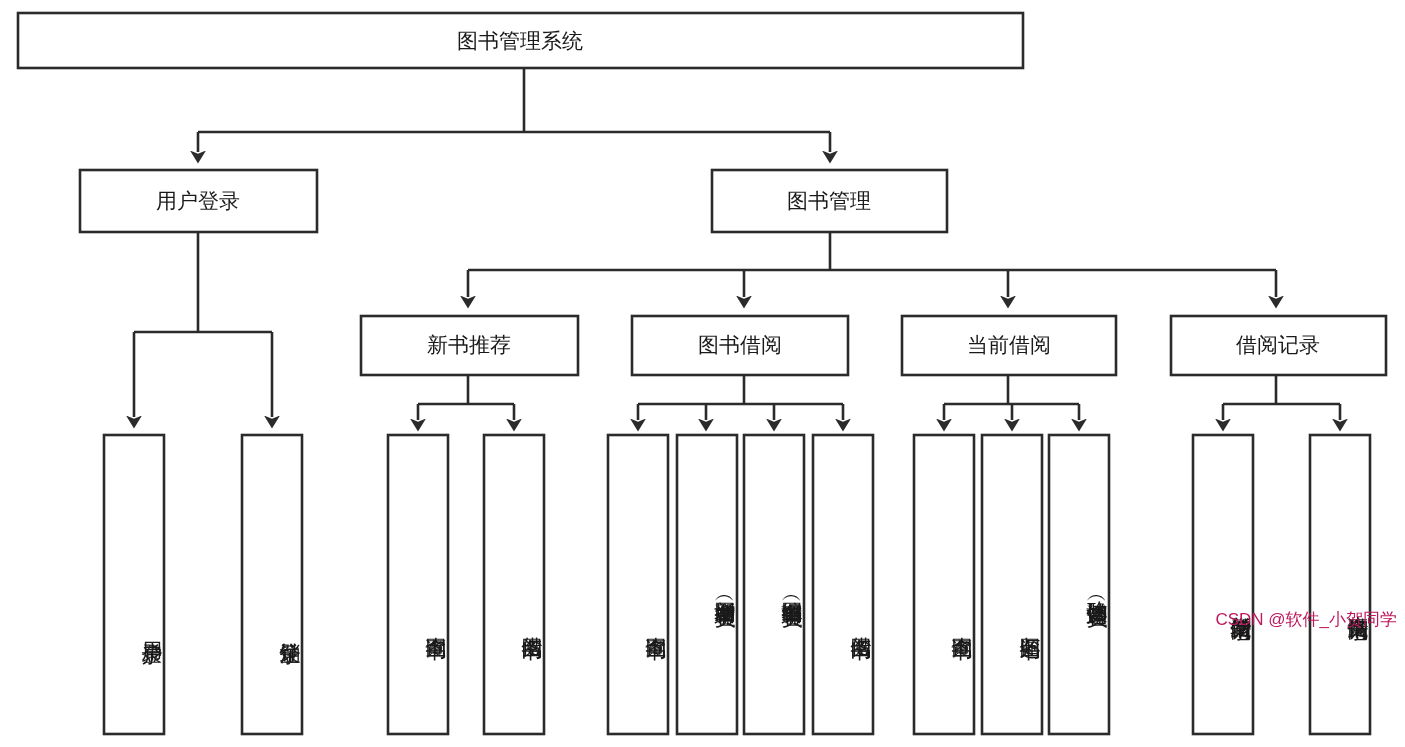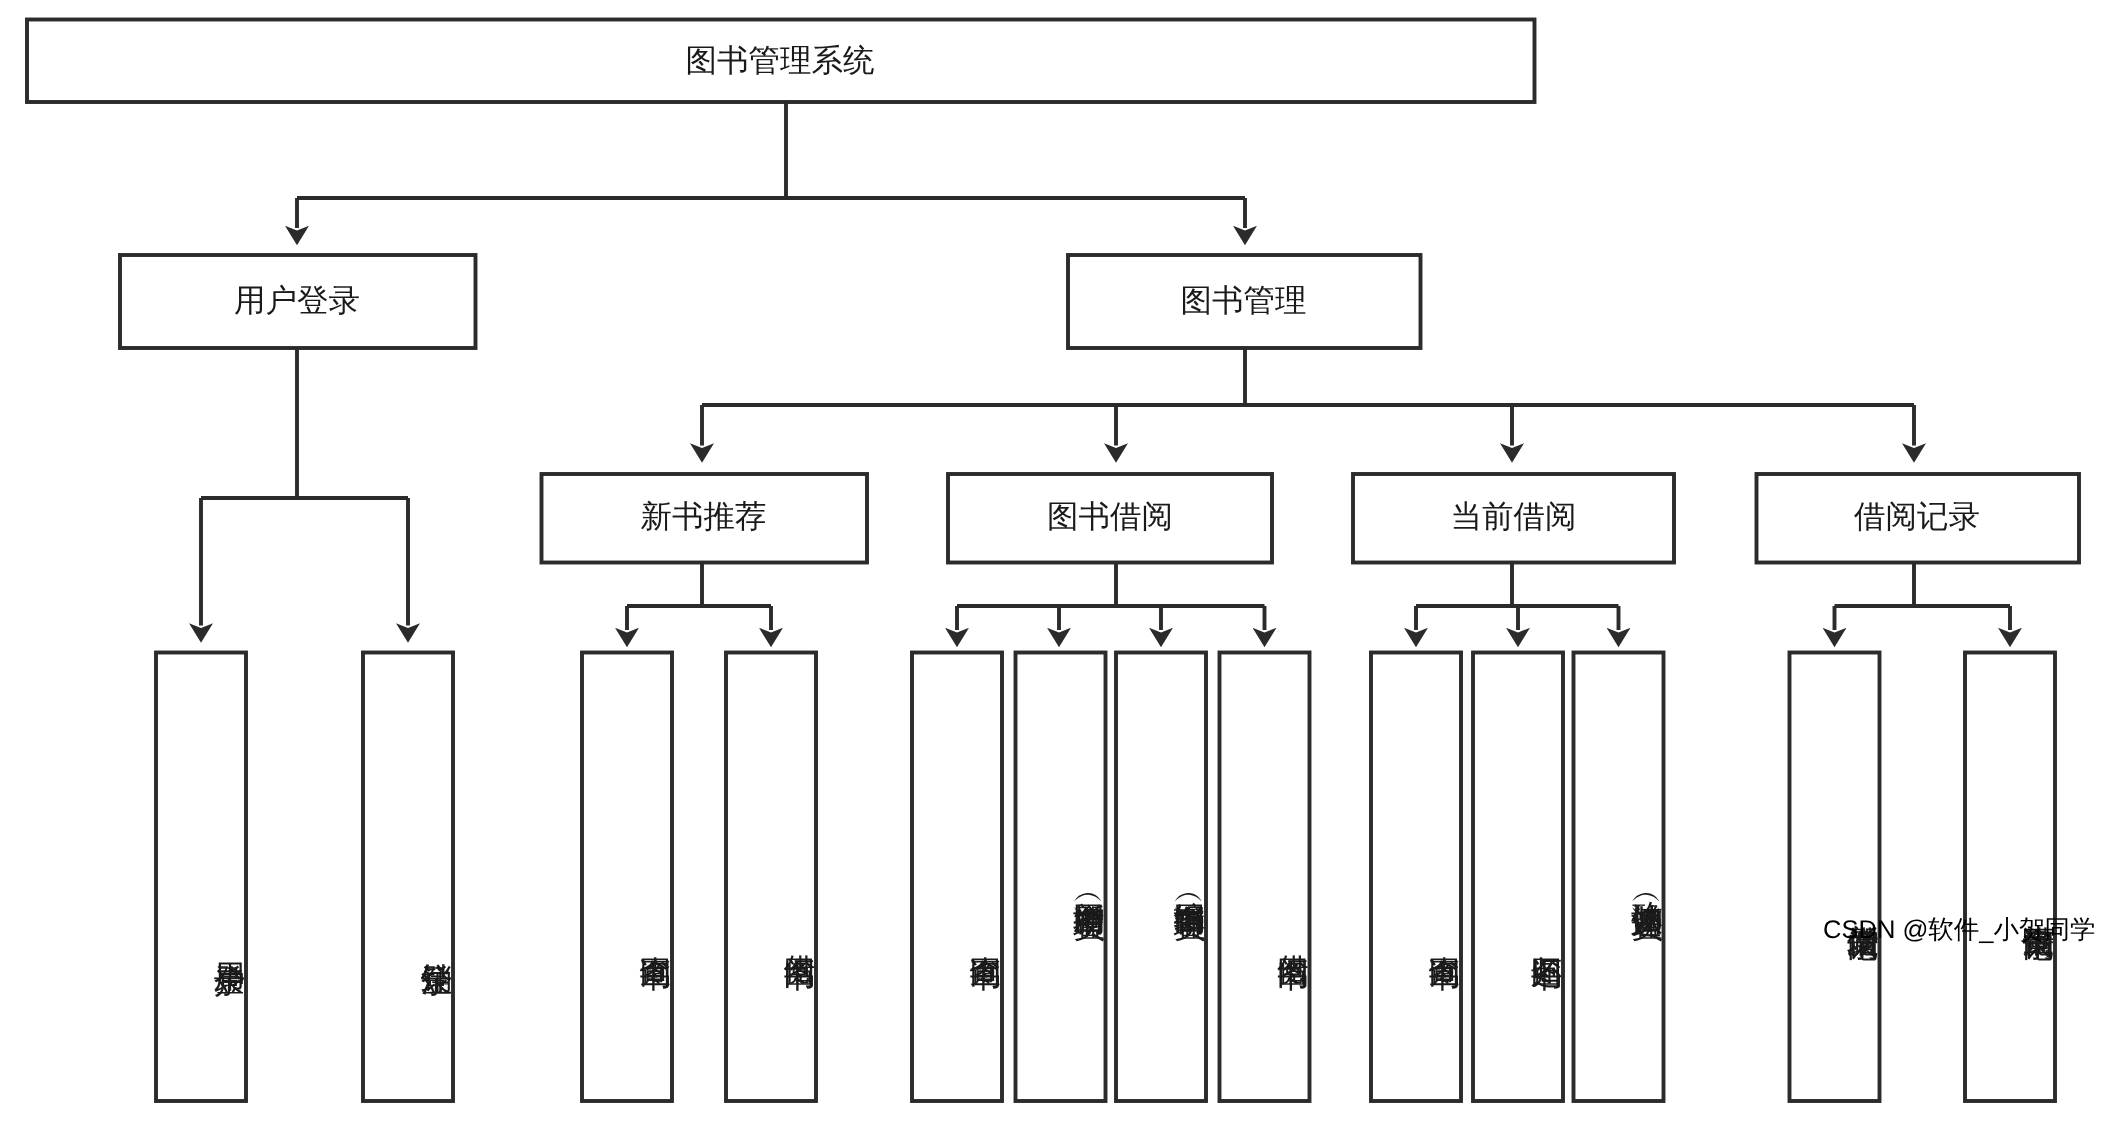--- a/index.html
+++ b/index.html
@@ -62,21 +62,21 @@
     justify-content: center;
     white-space: nowrap;
     pointer-events: none;
   }
   .watermark {
     position: absolute;
     right: 8px;
     bottom: 4px;
     font-family: "Liberation Sans", "DejaVu Sans", sans-serif;
     font-size: 17px;
-    color: #000000;
+    color: #be185d;
     white-space: nowrap;
   }
 </style>
 </head>
 <body>
 
 <div id="diagram-root">
 
   <svg class="flow" viewBox="0 0 1405 747" xmlns="http://www.w3.org/2000/svg">
 

